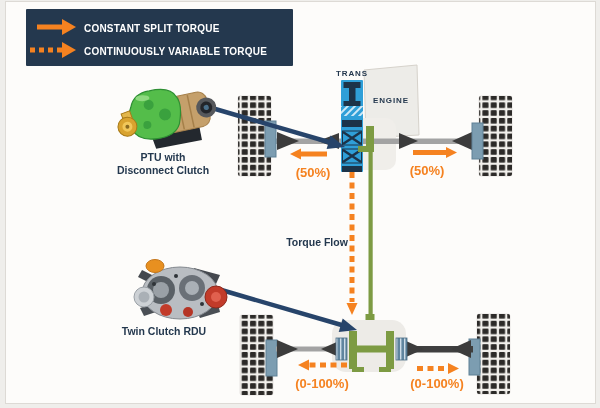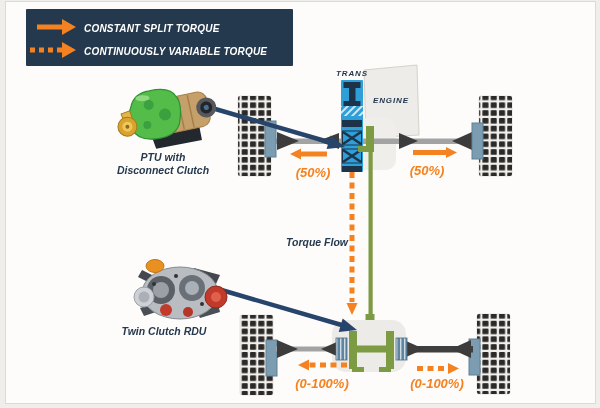--- a/index.html
+++ b/index.html
@@ -1,17 +1,17 @@
 <!DOCTYPE html>
 <html style="--navy: #24384e; --navy_arrow: #27446a; --orange: #f58220; --blue: #2f9fd8; --green: #7d9b43; --axle_gray: #a3a3a3;"><head>
 <meta charset="utf-8">
 <style>
   html,body{margin:0;padding:0;background:#e9e7e4;}
   .stage{position:relative;width:600px;height:408px;background:#efeeeb;overflow:hidden;
-         font-family:"Liberation Sans", sans-serif;font-style:italic;}
+         font-family:"Liberation Sans", sans-serif;}
   .page{position:absolute;left:5px;top:1px;width:591px;height:403px;background:#fdfcfa;
         box-shadow:0 0 0 1px #dddad5 inset;}
   svg{position:absolute;left:0;top:0;}
   text{font-family:"Liberation Sans", sans-serif;}
   .legend-text{fill:#ffffff;font-size:10px;font-weight:bold;letter-spacing:.2px;}
   .unit-label{fill:var(--navy);font-size:8px;font-weight:bold;letter-spacing:.9px;}
   .comp-label{fill:var(--navy);font-size:10.5px;font-weight:bold;}
   .pct-label{fill:var(--orange);font-size:13px;font-weight:bold;}
   .c-orange{fill:var(--orange);}
   .s-orange{stroke:var(--orange);}

